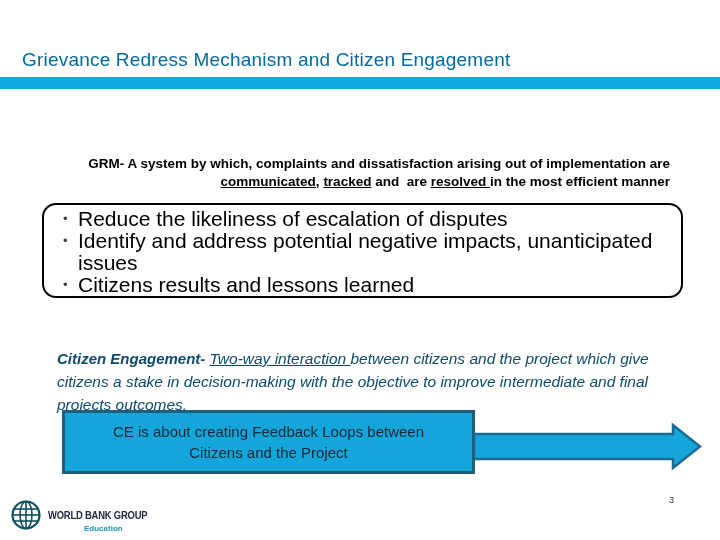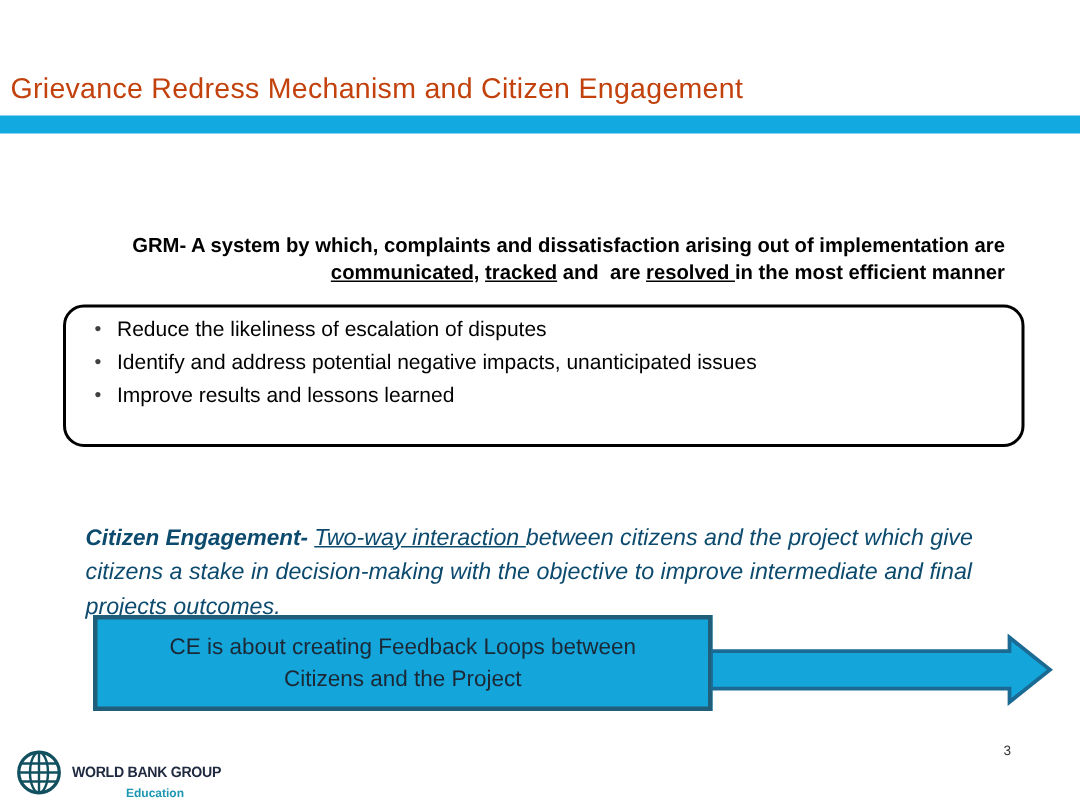--- a/index.html
+++ b/index.html
@@ -6,24 +6,24 @@
   .slide {
     position: relative;
     width: 720px; height: 540px;
     background: #ffffff;
     overflow: hidden;
     font-family: "Liberation Sans", sans-serif;
     color: #000;
   }
   .slide-title {
     position: absolute;
-    left: 7px; top: 49px;
+    left: 22px; top: 49px;
     font-size: 19px;
     letter-spacing: 0.2px;
-    color: #c2410c;
+    color: #0369a1;
     white-space: nowrap;
   }
   .accent-bar {
     position: absolute;
     left: 0; top: 77px;
     width: 720px; height: 12px;
     background: #12A9E0;
   }
   .grm-para {
     position: absolute;
@@ -48,21 +48,21 @@
   }
   .benefits-label {
     margin: 5px 0 0 13px;
     font-size: 11px;
     font-weight: bold;
   }
   .benefits-list {
     list-style: none;
     margin: 3px 0 12px 0;
     padding: 0;
-    font-size: 14px;
+    font-size: 21px;
     line-height: 22px;
   }
   .benefits-list li {
     position: relative;
     padding-left: 34px;
   }
   .benefits-list li::before {
     content: "\2022";
     position: absolute;
     left: 19px; top: 0;
@@ -138,21 +138,21 @@
 
   <div class="slide-title">Grievance Redress Mechanism and Citizen Engagement</div>
   <div class="accent-bar"></div>
 
   <p class="grm-para"><span>GRM- A system by which, complaints and dissatisfaction arising out of implementation are </span><span class="u">communicated,</span><span> </span><span class="u">tracked</span><span> and  are </span><span class="u">resolved </span><span>in the most efficient manner</span></p>
 
   <div class="benefits-box">
     <ul class="benefits-list">
       <li>Reduce the likeliness of escalation of disputes</li>
       <li>Identify and address potential negative impacts, unanticipated issues</li>
-      <li>Improve results and lessons learned</li>
+      <li>Citizens results and lessons learned</li>
     </ul>
   </div>
 
   <p class="ce-para"><span class="ce-bold">Citizen Engagement- </span><span class="u">Two-way interaction </span><span>between citizens and the project which give citizens a stake in decision-making with the objective to improve intermediate and final projects outcomes.</span></p>
 
   <div class="feedback-box">
     <div class="feedback-text">CE is about creating Feedback Loops between Citizens and the Project</div>
   </div>
 
   <svg class="arrow-svg" width="230" height="54" viewBox="0 0 230 54">

